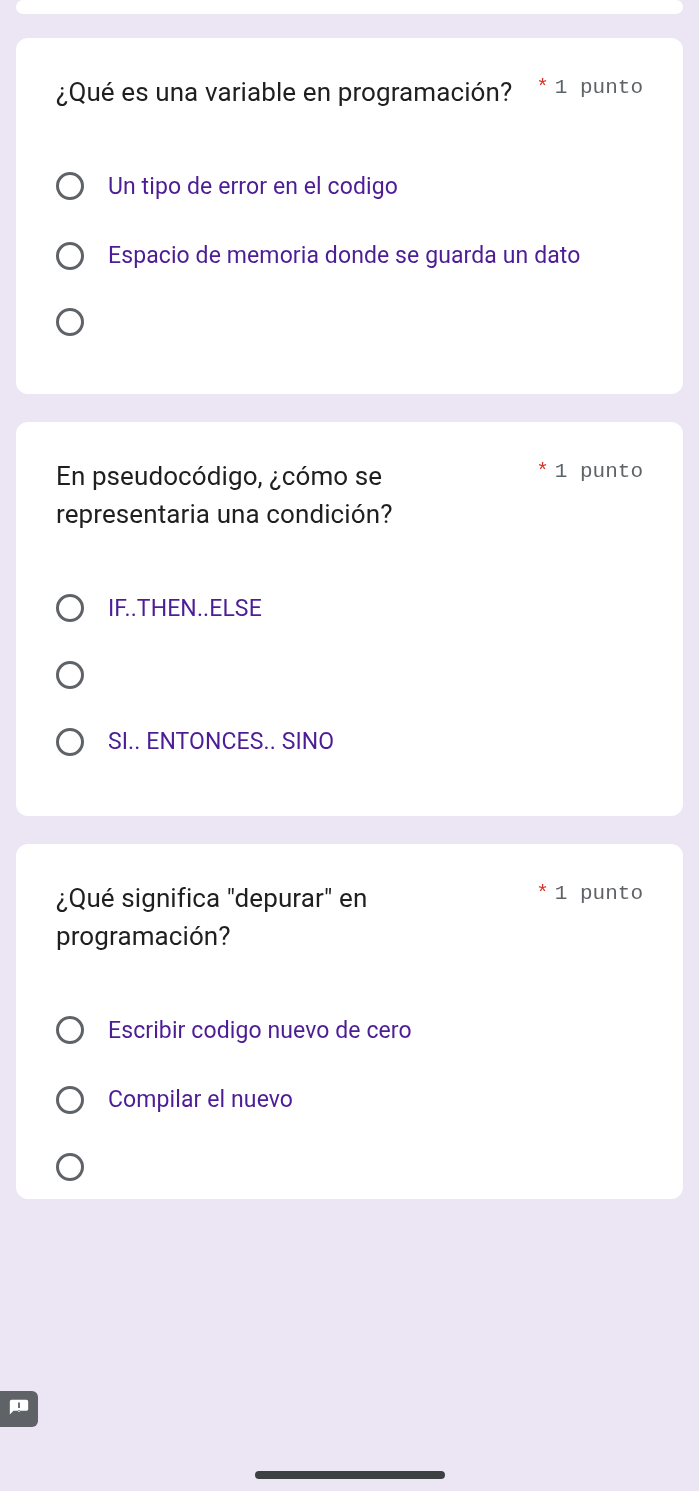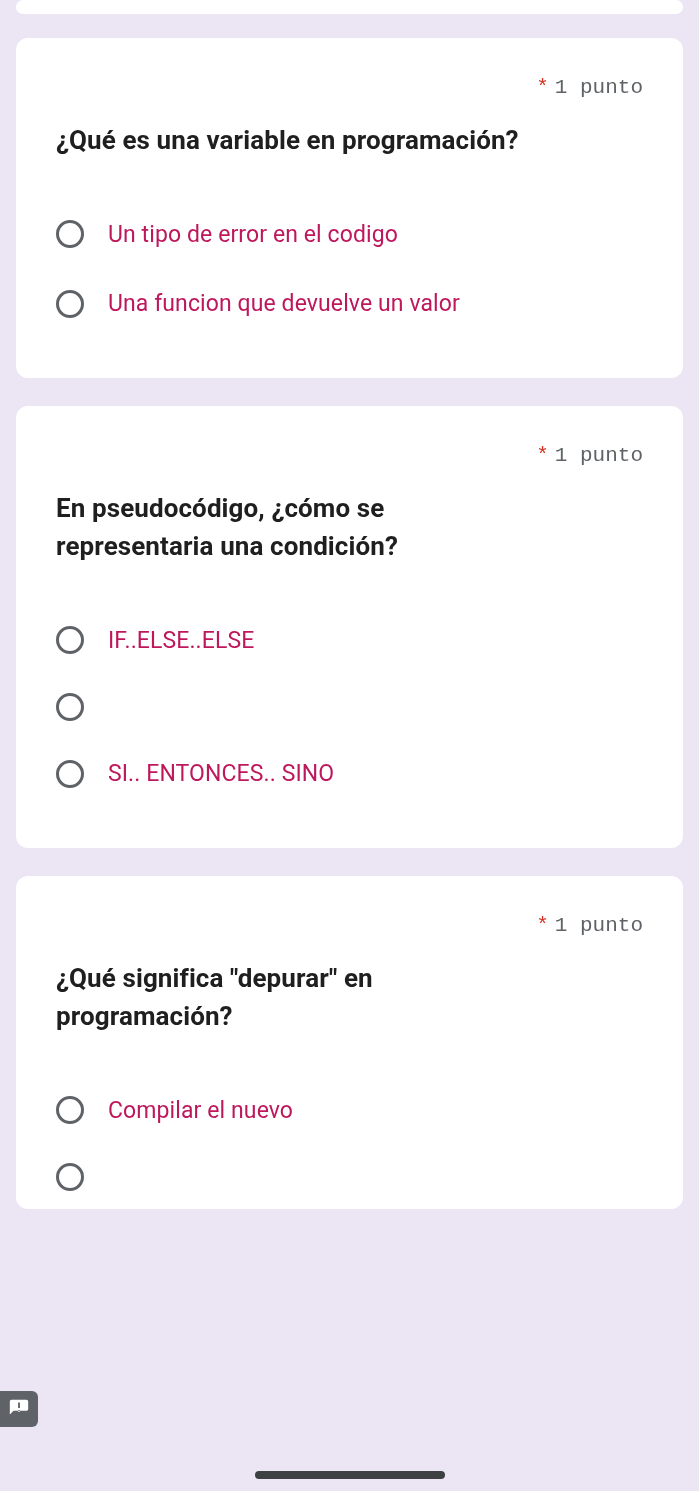--- a/index.html
+++ b/index.html
@@ -29,24 +29,23 @@
   .q-header {
     display: flex;
     align-items: flex-start;
     gap: 16px;
     margin-bottom: 40px;
   }
   .q-title {
     flex: 1;
     font-size: 26px;
     line-height: 1.45;
-    font-weight: 700;
+    font-weight: 400;
     color: #1f1f1f;
     letter-spacing: 0.1px;
-    margin-top: 48px;
   }
   .points {
     white-space: nowrap;
     font-size: 21px;
     color: #5f6368;
     margin-top: 2px;
     font-family: Liberation Mono, monospace;
   }
   .req {
     color: #d93025;
@@ -66,21 +65,21 @@
     width: 28px;
     height: 28px;
     flex: 0 0 28px;
     border: 3px solid #5f6368;
     border-radius: 50%;
     background: transparent;
   }
   .opt-label {
     font-size: 23px;
     line-height: 1.45;
-    color: #be185d;
+    color: #4c1d95;
     letter-spacing: 0.1px;
   }
   
   .report-badge {
     position: fixed;
     left: 0;
     bottom: 64px;
     width: 38px;
     height: 36px;
     background: #5f6368;
@@ -115,36 +114,39 @@
         <span class="req">*</span><span>1 punto</span>
       </div>
     </div>
     <div class="options">
       <label class="opt">
         <span class="radio"></span>
         <span class="opt-label">Un tipo de error en el codigo</span>
       </label>
       <label class="opt">
         <span class="radio"></span>
-        <span class="opt-label">Una funcion que devuelve un valor</span>
+        <span class="opt-label">Espacio de memoria donde se guarda un dato</span>
+      </label>
+      <label class="opt">
+        <span class="radio"></span>
       </label>
     </div>
   </div>
 
   <div class="card">
     <div class="q-header">
       <div class="q-title">En pseudocódigo, ¿cómo se representaria una condición?</div>
       <div class="points">
         <span class="req">*</span><span>1 punto</span>
       </div>
     </div>
     <div class="options">
       <label class="opt">
         <span class="radio"></span>
-        <span class="opt-label">IF..ELSE..ELSE</span>
+        <span class="opt-label">IF..THEN..ELSE</span>
       </label>
       <label class="opt">
         <span class="radio"></span>
       </label>
       <label class="opt">
         <span class="radio"></span>
         <span class="opt-label">SI.. ENTONCES.. SINO</span>
       </label>
     </div>
   </div>
@@ -152,20 +154,24 @@
   <div class="card" style="padding-bottom:0;">
     <div class="q-header">
       <div class="q-title">¿Qué significa "depurar" en programación?</div>
       <div class="points">
         <span class="req">*</span><span>1 punto</span>
       </div>
     </div>
     <div class="options">
       <label class="opt">
         <span class="radio"></span>
+        <span class="opt-label">Escribir codigo nuevo de cero</span>
+      </label>
+      <label class="opt">
+        <span class="radio"></span>
         <span class="opt-label">Compilar el nuevo</span>
       </label>
       <label class="opt">
         <span class="radio"></span>
       </label>
     </div>
   </div>
 </div>
 
 <div class="report-badge">

